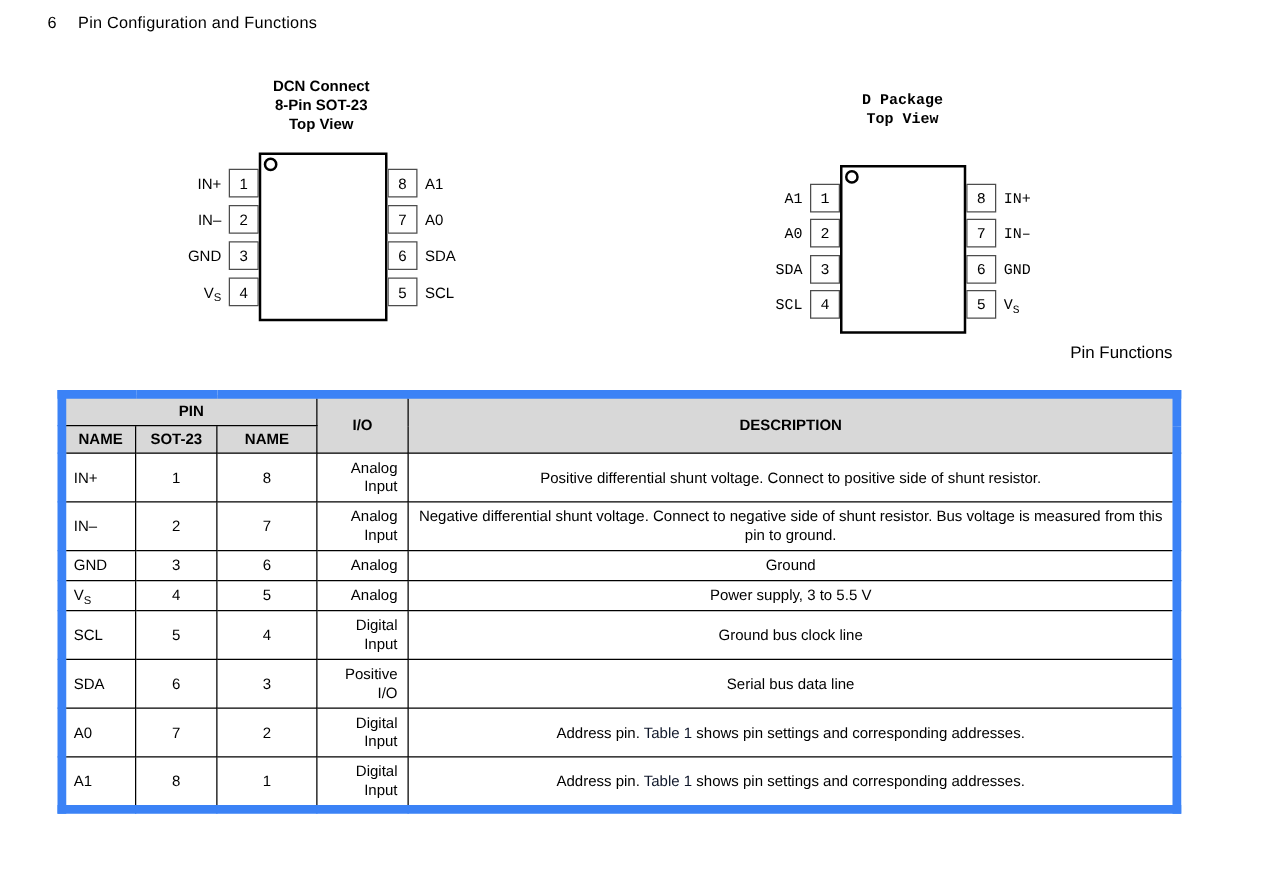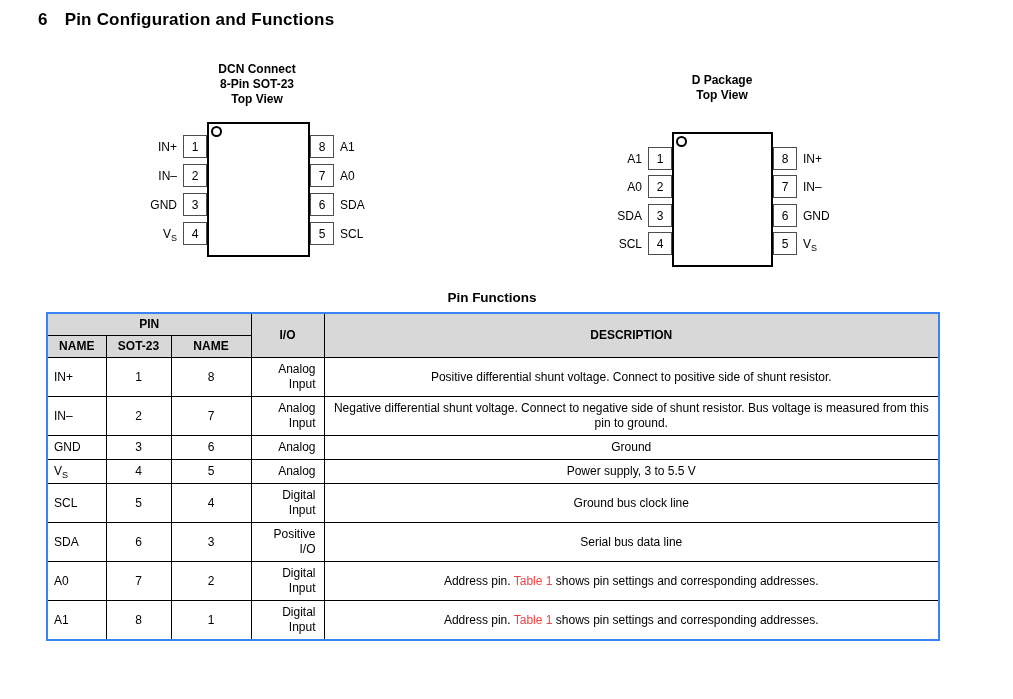--- a/index.html
+++ b/index.html
@@ -5,28 +5,28 @@
   * { margin:0; padding:0; box-sizing:border-box; }
   html,body { background:#ffffff; }
   .page {
     position:relative; width:1013px; height:699px; background:#fff;
     font-family:"Liberation Sans", sans-serif; color:#000; overflow:hidden;
   }
 
   
   .doc-title {
     position:absolute; left:38px; top:10px;
-    font-size:17px; font-weight:bold; letter-spacing:0.2px;
+    font-size:13px; font-weight:normal; letter-spacing:0.2px;
   }
   .doc-title .sec-num { margin-right:17px; }
 
   
   .pkg { position:absolute; font-size:12px; }
   .pkg-left  { left:140px; top:62px; width:234px; height:205px; }
-  .pkg-right { left:610px; top:73px; width:224px; height:205px; }
+  .pkg-right { left:610px; top:73px; width:224px; height:205px;font-family:Liberation Mono, monospace; }
   .pkg-title { width:100%; text-align:center; font-weight:bold; line-height:15px; }
   .pkg-body  { position:absolute; border:2px solid #000; background:#fff; }
   .pkg-left  .pkg-body { left:67px; top:60px; width:103px; height:135px; }
   .pkg-right .pkg-body { left:62px; top:59px; width:101px; height:135px; }
   .pkg-notch { position:absolute; width:11px; height:11px; border:2px solid #000; border-radius:50%; background:#fff; }
   .pkg-left  .pkg-notch { left:71px; top:64px; }
   .pkg-right .pkg-notch { left:66px; top:63px; }
 
   .pin-row { position:absolute; height:23px; display:flex; align-items:center; white-space:nowrap; }
   .pin-box {
@@ -44,40 +44,40 @@
   .pkg-right .row-r { left:163px; }
   .pkg-left  .pr-1 { top:73px; }  .pkg-left  .pr-2 { top:102px; }
   .pkg-left  .pr-3 { top:131px; } .pkg-left  .pr-4 { top:160px; }
   .pkg-right .pr-1 { top:74px; }  .pkg-right .pr-2 { top:102px; }
   .pkg-right .pr-3 { top:131px; } .pkg-right .pr-4 { top:159px; }
 
   sub.vs-sub { font-size:9px; vertical-align:-3px; line-height:0; }
 
   
   .tbl-title {
-    position:absolute; left:46px; top:290px; width:892px;
-    text-align:center; font-size:13.5px; font-weight:bold;
+    position:absolute; left:46px; top:274px; width:892px;
+    text-align:right; font-size:13.5px; font-weight:normal;
   }
   table.pinfn {
     position:absolute; left:46px; top:312px; width:892px;
     border-collapse:collapse; table-layout:fixed;
-    border:2px solid #3b82f6; font-size:12px;
+    border:7px solid #3b82f6; font-size:12px;
   }
   .pinfn th, .pinfn td { border:1px solid #000; line-height:15px; }
   .pinfn th {
     background:#d8d8d8; font-weight:bold; text-align:center;
     padding:3px 2px; font-size:12px;
   }
   .pinfn th.h-pin { height:22px; }
   .pinfn td { vertical-align:middle; }
   .name-cell { text-align:left; padding:4px 6px; }
   .num-cell  { text-align:center; padding:4px 2px; }
   .io-cell   { text-align:right; padding:4px 8px; }
   .desc-cell { text-align:center; padding:4px 8px; }
-  .tbl-link  { color:#ef4444; cursor:pointer; }
+  .tbl-link  { color:#0f172a; cursor:pointer; }
 </style>
 </head>
 <body>
 
 <div class="page">
 
   <div class="doc-title">
     <span class="sec-num">6</span><span>Pin Configuration and Functions</span>
   </div>
 

